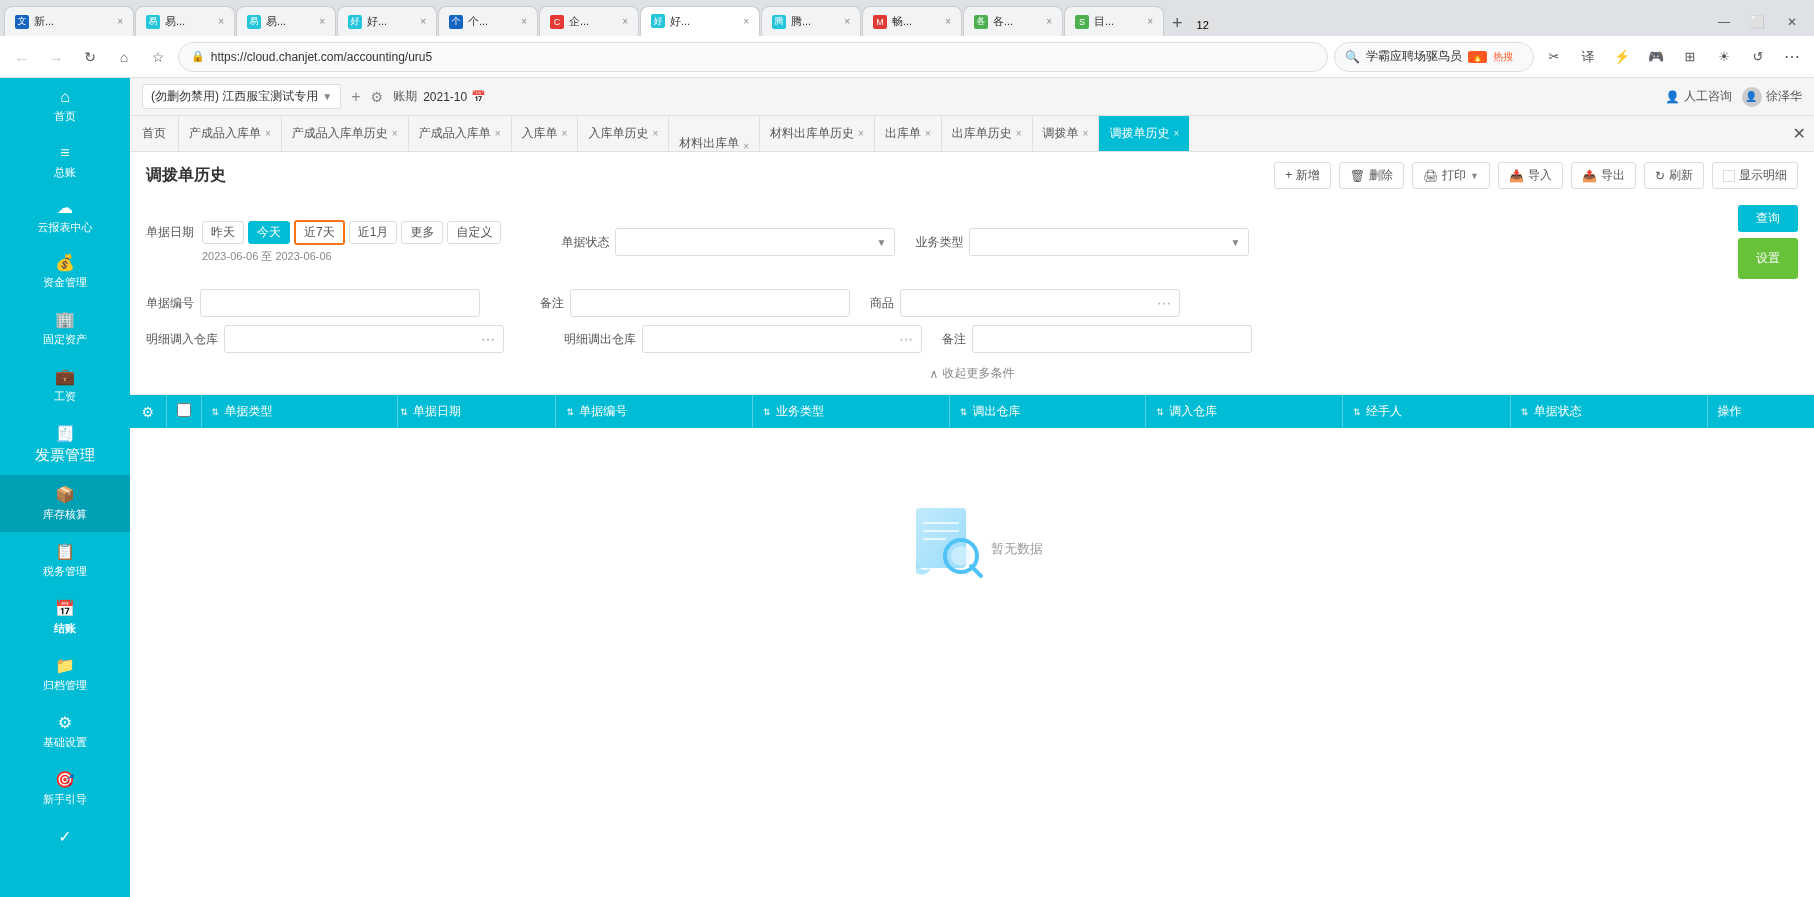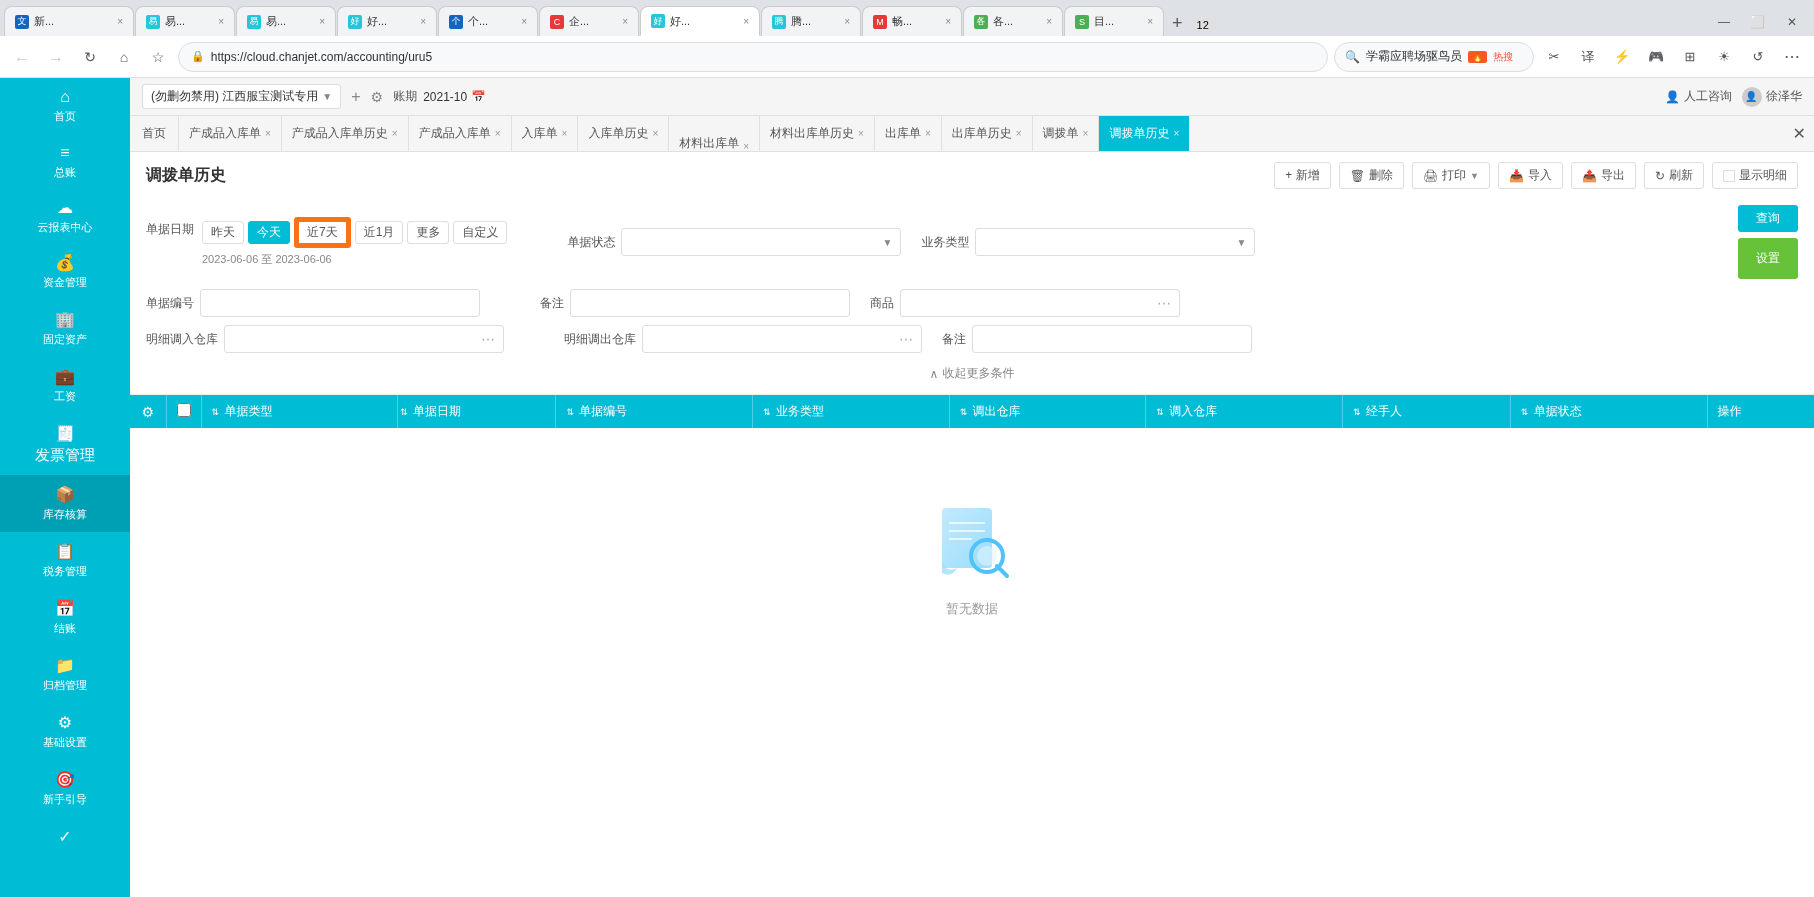--- a/index.html
+++ b/index.html
@@ -143,21 +143,21 @@
     <div style="width:100%; display:flex; flex-direction:column; align-items:center; padding:10px 4px; cursor:pointer; color:white; gap:3px; background:rgba(0,0,0,0.15);">
       <span style="font-size:16px;">📦</span>
       <span style="font-size:11px;">库存核算</span>
     </div>
     <div style="width:100%; display:flex; flex-direction:column; align-items:center; padding:10px 4px; cursor:pointer; color:white; gap:3px;">
       <span style="font-size:16px;">📋</span>
       <span style="font-size:11px;">税务管理</span>
     </div>
     <div style="width:100%; display:flex; flex-direction:column; align-items:center; padding:10px 4px; cursor:pointer; color:white; gap:3px;">
       <span style="font-size:16px;">📅</span>
-      <span style="font-size:11px;">结账</span>
+      <span style="font-size:11px;font-weight:bold;">结账</span>
     </div>
     <div style="width:100%; display:flex; flex-direction:column; align-items:center; padding:10px 4px; cursor:pointer; color:white; gap:3px;">
       <span style="font-size:16px;">📁</span>
       <span style="font-size:11px;">归档管理</span>
     </div>
     <div style="width:100%; display:flex; flex-direction:column; align-items:center; padding:10px 4px; cursor:pointer; color:white; gap:3px;">
       <span style="font-size:16px;">⚙</span>
       <span style="font-size:11px;">基础设置</span>
     </div>
     <div style="width:100%; display:flex; flex-direction:column; align-items:center; padding:10px 4px; cursor:pointer; color:white; gap:3px;">
@@ -287,21 +287,21 @@
       <div style="padding:8px 16px; border-bottom:1px solid #eee;">
 
         <div style="display:flex; align-items:center; gap:20px; margin-bottom:10px;">
 
           <div style="display:flex; align-items:flex-start; gap:8px;">
             <span style="font-size:12px; color:#555; white-space:nowrap; padding-top:4px;">单据日期</span>
             <div style="display:flex; flex-direction:column; gap:4px;">
               <div style="display:flex; gap:4px; align-items:center;">
                 <div style="padding:2px 8px; border:1px solid #ddd; border-radius:3px; font-size:12px; cursor:pointer; background:white; color:#555;">昨天</div>
                 <div style="padding:2px 8px; border:1px solid #00bcd4; border-radius:3px; font-size:12px; cursor:pointer; background:#00bcd4; color:white;">今天</div>
-                <div style="padding:2px 8px; border:5px solid #f97316; border-radius:3px; font-size:12px; cursor:pointer; background:white; color:#555;">近7天</div>
+                <div style="padding:2px 8px; border:2px solid #f97316; border-radius:3px; font-size:12px; cursor:pointer; background:white; color:#555;">近7天</div>
                 <div style="padding:2px 8px; border:1px solid #ddd; border-radius:3px; font-size:12px; cursor:pointer; background:white; color:#555;">近1月</div>
                 <div style="padding:2px 8px; border:1px solid #ddd; border-radius:3px; font-size:12px; cursor:pointer; background:white; color:#555;">更多</div>
                 <div style="padding:2px 8px; border:1px solid #ddd; border-radius:3px; font-size:12px; cursor:pointer; background:white; color:#555;">自定义</div>
               </div>
               <div style="font-size:11px; color:#888;">2023-06-06 至 2023-06-06</div>
             </div>
           </div>
 
           <div style="display:flex; align-items:center; gap:6px; margin-left:40px;">
             <span style="font-size:12px; color:#555; white-space:nowrap;">单据状态</span>
@@ -412,21 +412,21 @@
               <th style="padding:8px 10px; font-size:12px; font-weight:normal; text-align:left; white-space:nowrap;">
                 <span>操作</span>
               </th>
             </tr>
           </thead>
           <tbody>
 
             <tr>
               <td colspan="11" style="text-align:center; padding:40px 0 20px;">
 
-                <div style="display:flex; flex-direction:column; align-items:center; justify-content:center; padding:30px 0;">
+                <div style="display:flex; flex-direction:row; align-items:center; justify-content:center; padding:30px 0;">
 
                   <svg width="90" height="90" viewBox="0 0 90 90" style="margin-bottom:12px;">
                     <defs>
                       <linearGradient id="grad1" x1="0%" y1="0%" x2="100%" y2="100%">
                         <stop offset="0%" style="stop-color:#b3e5fc; stop-opacity:1"></stop>
                         <stop offset="100%" style="stop-color:#81d4fa; stop-opacity:1"></stop>
                       </linearGradient>
                     </defs>
 
                     <rect x="15" y="10" width="50" height="60" rx="4" ry="4" fill="url(#grad1)" opacity="0.8"></rect>

